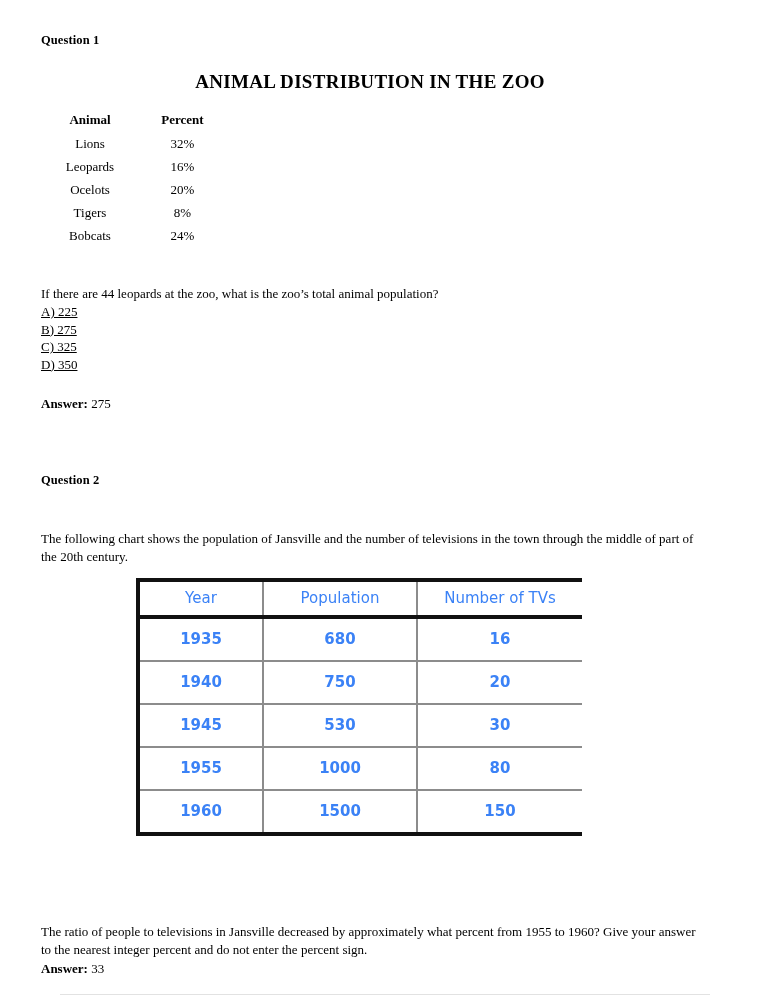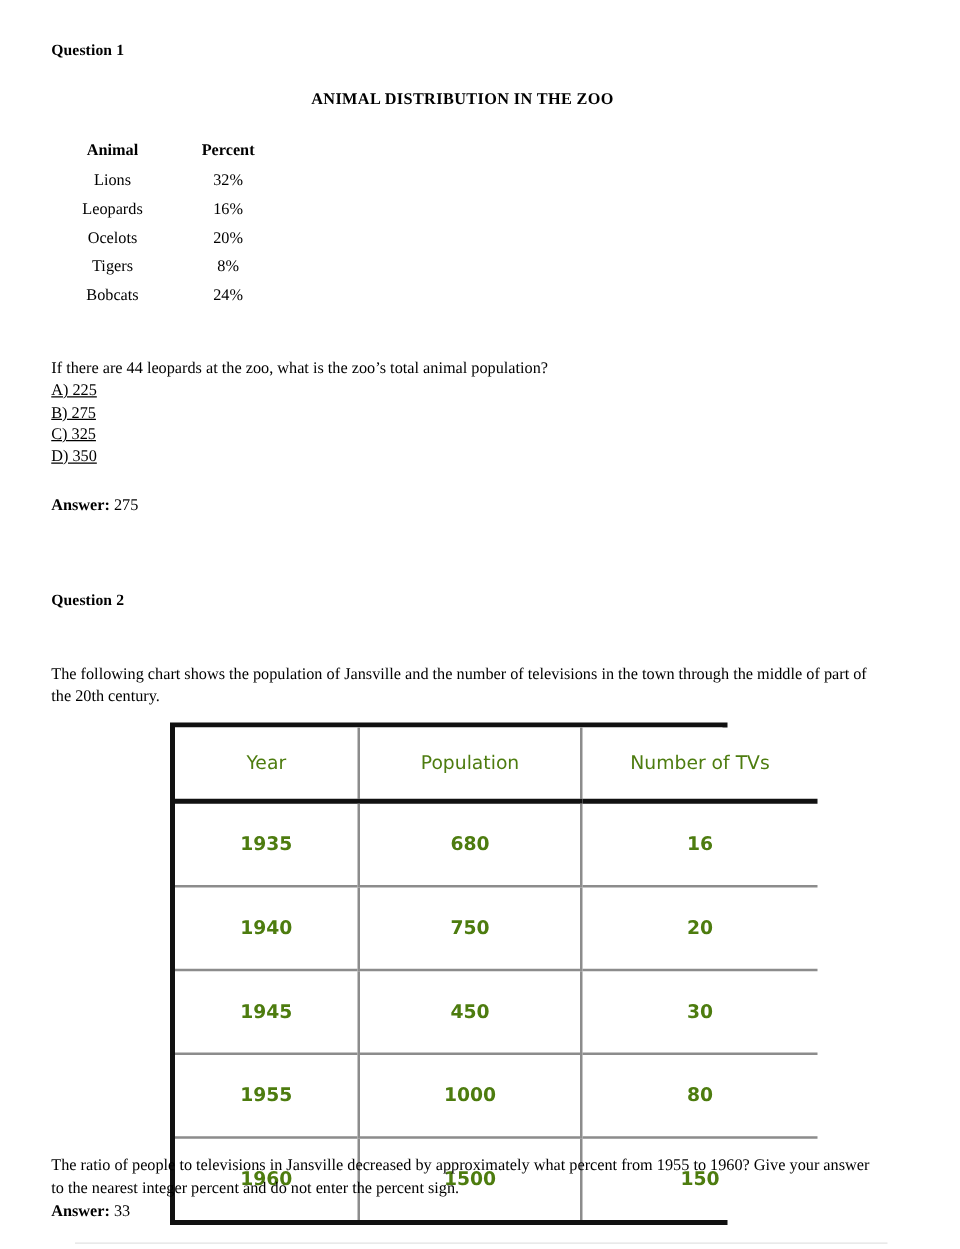--- a/index.html
+++ b/index.html
@@ -28,21 +28,21 @@
     font-family: "Liberation Serif", "DejaVu Serif", serif;
     font-weight: bold;
     font-size: 12.5px;
     letter-spacing: 0.1px;
   }
 
   .doc-title {
     position: absolute;
     font-family: "Liberation Serif", "DejaVu Serif", serif;
     font-weight: bold;
-    font-size: 13px;
+    font-size: 19px;
     letter-spacing: 0.3px;
     text-align: center;
     white-space: nowrap;
   }
 
   
   .plain-table {
     position: absolute;
     border-collapse: collapse;
   }
@@ -106,22 +106,22 @@
   }
   .grid-table {
     border-collapse: collapse;
     width: 100%;
     table-layout: fixed;
   }
   .grid-table th,
   .grid-table td {
     font-family: "DejaVu Sans", "Liberation Sans", sans-serif;
     text-align: center;
-    color: #4d7c0f;
-    padding: 12px;
+    color: #3b82f6;
+    padding: 0;
     background: #ffffff;
   }
   .grid-table th {
     font-size: 15px;
     font-weight: normal;
     height: 33px;
     line-height: 33px;
     border-right: 2px solid #8c8c8c;
     border-bottom: 4px solid #111111;
   }
@@ -221,21 +221,21 @@
           <td>680</td>
           <td>16</td>
         </tr>
         <tr>
           <td>1940</td>
           <td>750</td>
           <td>20</td>
         </tr>
         <tr>
           <td>1945</td>
-          <td>450</td>
+          <td>530</td>
           <td>30</td>
         </tr>
         <tr>
           <td>1955</td>
           <td>1000</td>
           <td>80</td>
         </tr>
         <tr>
           <td>1960</td>
           <td>1500</td>

